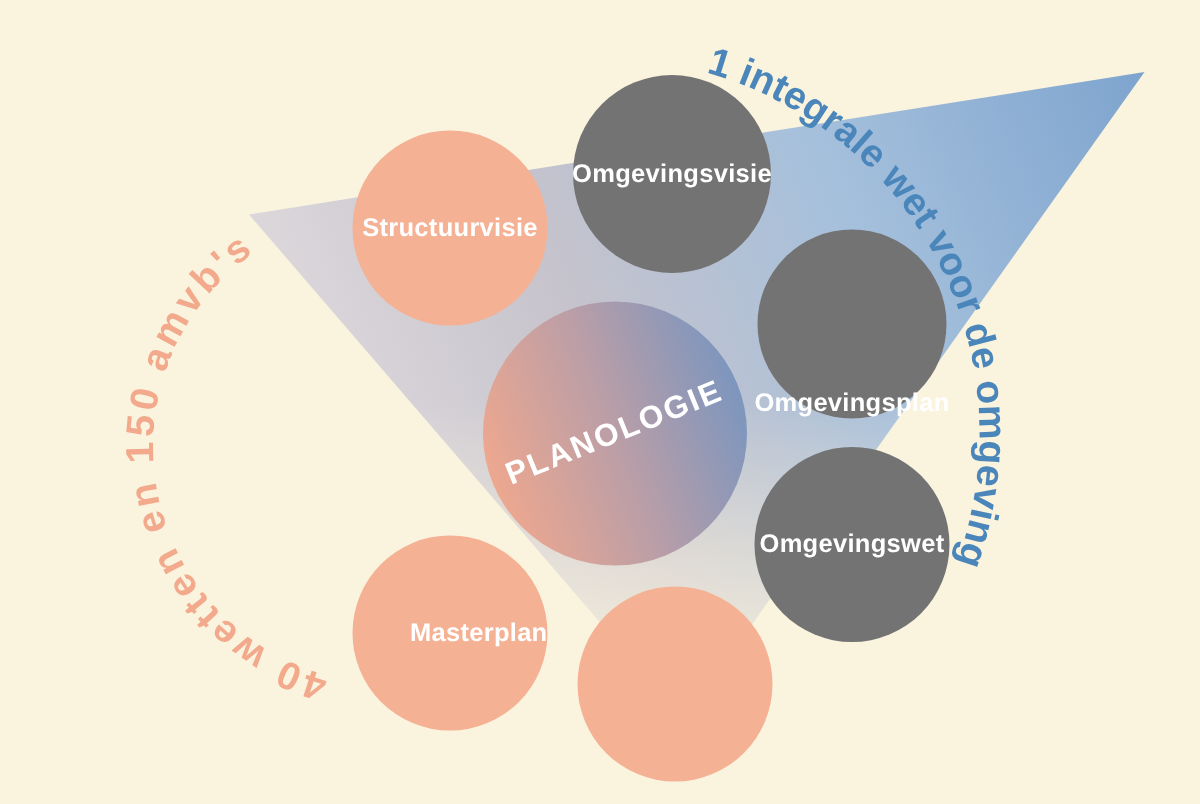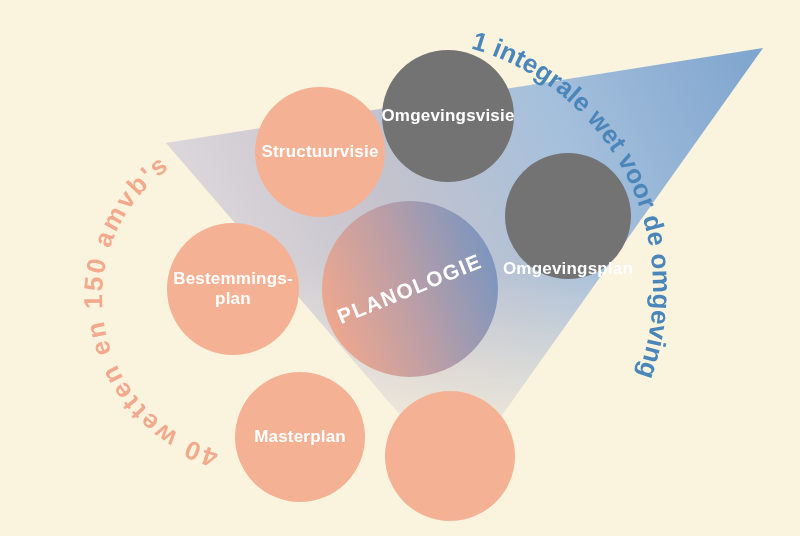--- a/index.html
+++ b/index.html
@@ -18,26 +18,26 @@
     text-align:center;
     color:#FFFFFF;
     font-weight:700;
     font-size:17px;
     line-height:1.18;
     z-index:2;
     letter-spacing:0.2px;
   }
   .circle.orange{background:#F5B194;}
   .circle.blue{background:#737373;}
-  .circle.c-structuurvisie{left:235px;top:87px;width:130px;height:130px;margin-left:20px;}
+  .circle.c-structuurvisie{left:235px;top:87px;width:130px;height:130px;}
   .circle.c-omgevingsvisie{left:382px;top:50px;width:132px;height:132px;}
   .circle.c-omgevingsplan{left:505px;top:153px;width:126px;height:126px;align-items:flex-end;}
   .circle.c-omgevingswet{left:503px;top:298px;width:130px;height:130px;}
   .circle.c-bestemmingsplan{left:167px;top:223px;width:132px;height:132px;}
-  .circle.c-masterplan{left:235px;top:372px;width:130px;height:130px;}
+  .circle.c-masterplan{left:235px;top:357px;width:130px;height:130px;justify-content:flex-end;}
   .circle.c-ruimtelijke{left:385px;top:391px;width:130px;height:130px;font-size:15.5px;}
   .circle.c-center{
     left:322px;top:201px;width:176px;height:176px;
     background:linear-gradient(70deg,#F1A88D 8%,#BA9EA7 50%,#6F94C3 98%);
   }
   .center-label{
     transform:rotate(-22deg);
     font-size:21px;
     letter-spacing:1.5px;
     font-weight:700;
@@ -86,27 +86,24 @@
   </div>
 
   <div class="circle blue c-omgevingsvisie">
     <span>Omgevingsvisie</span>
   </div>
 
   <div class="circle blue c-omgevingsplan">
     <span>Omgevingsplan</span>
   </div>
 
+  <div class="circle blue c-omgevingswet">
+    <span>Omgevingswet</span>
+  </div>
 
-  <div class="circle orange c-bestemmingsplan">
-    <span>
-      <span style="display:block">Bestemmings-</span>
-      <span style="display:block">plan</span>
-    </span>
-  </div>
 
   <div class="circle orange c-masterplan">
     <span>Masterplan</span>
   </div>
 
   <div class="circle orange c-ruimtelijke">
     <span>
     </span>
   </div>
 

